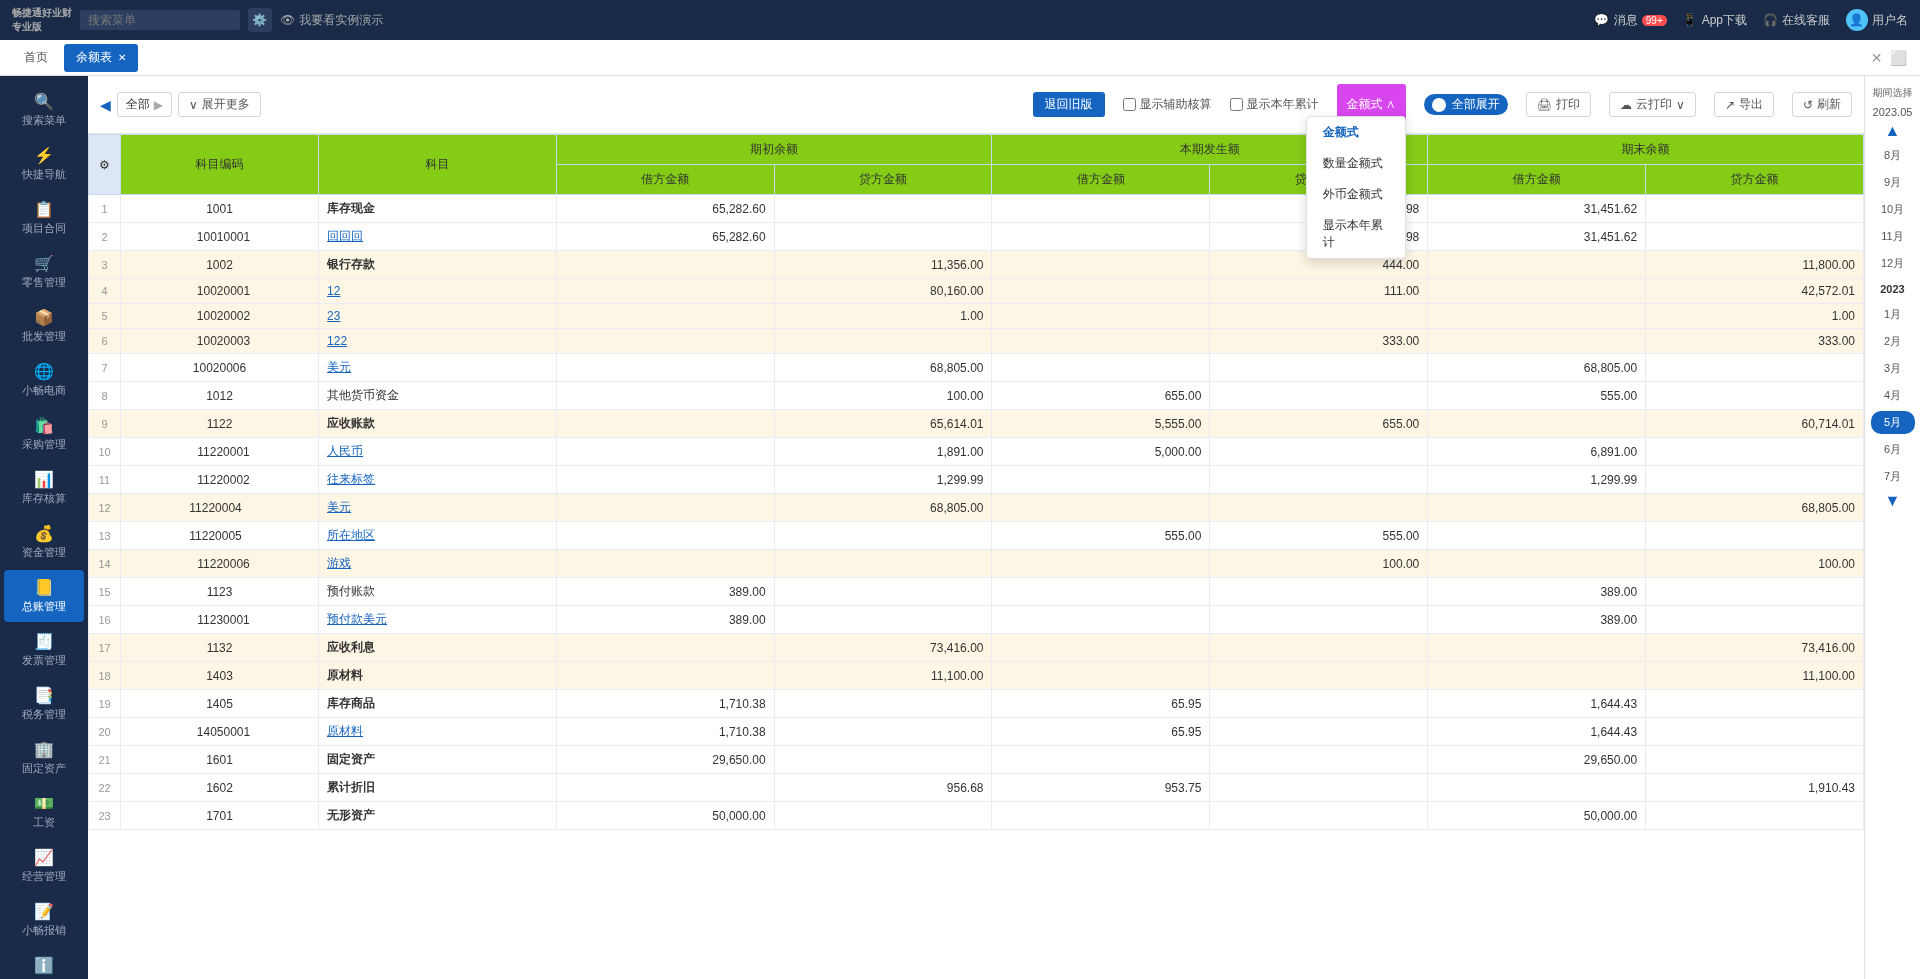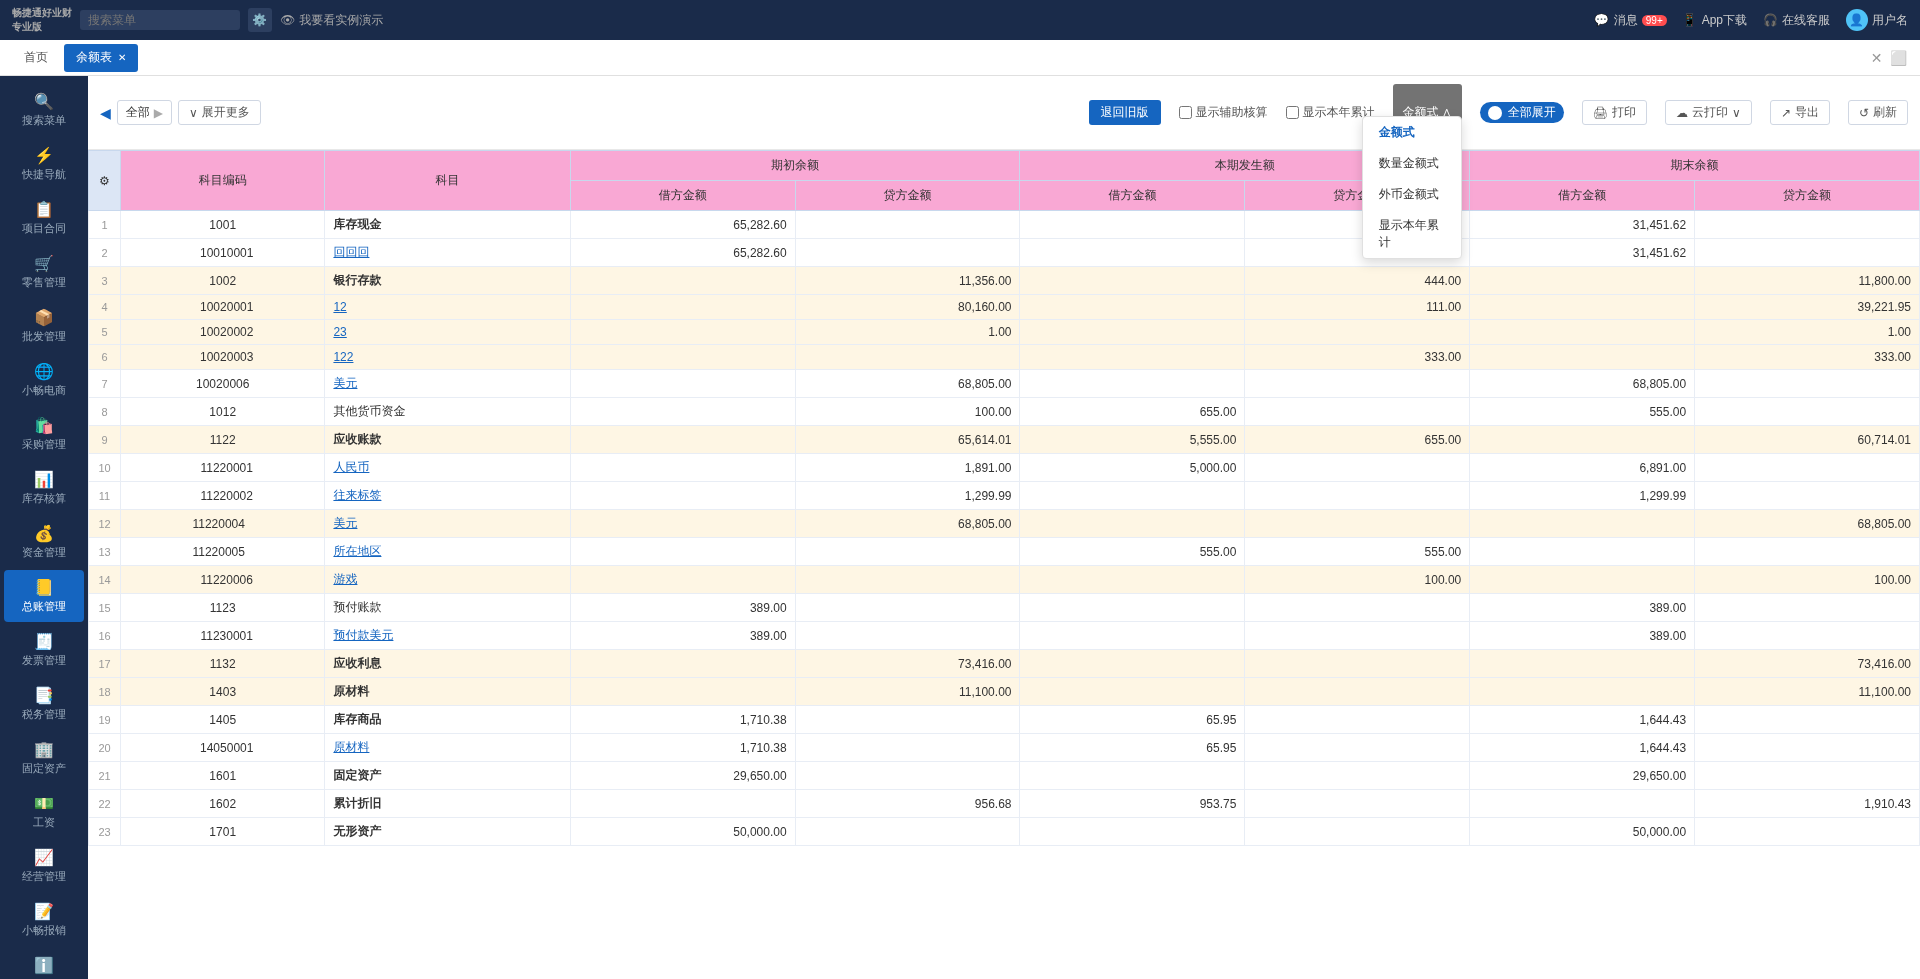--- a/index.html
+++ b/index.html
@@ -104,22 +104,22 @@
       border: 1px solid #d0d7e3;
       border-radius: 3px;
       padding: 3px 8px;
       background: #fff;
       gap: 4px;
     }
     .btn-expand { display: flex; align-items: center; gap: 4px; border: 1px solid #d0d7e3; border-radius: 3px; padding: 3px 10px; cursor: pointer; background: #fff; font-size: 12px; color: #555; }
     .btn-primary { background: #1565c0; color: #fff; border: none; border-radius: 3px; padding: 4px 12px; cursor: pointer; font-size: 12px; }
     .checkbox-label { display: flex; align-items: center; gap: 4px; font-size: 12px; color: #555; cursor: pointer; }
     .btn-mode {
-      background: #737373; color: #fff; border: none; border-radius: 3px;
-      padding: 20px 10px; cursor: pointer; font-size: 12px;
+      background: #d946ef; color: #fff; border: none; border-radius: 3px;
+      padding: 12px 10px; cursor: pointer; font-size: 12px;
       display: flex; align-items: center; gap: 4px; position: relative;
     }
     .btn-icon { display: flex; align-items: center; gap: 4px; border: 1px solid #d0d7e3; border-radius: 3px; padding: 3px 10px; cursor: pointer; background: #fff; font-size: 12px; color: #555; }
     .toggle-switch {
       display: flex; align-items: center; gap: 6px;
       background: #1565c0; border-radius: 12px; padding: 2px 8px; cursor: pointer; color: #fff; font-size: 12px;
     }
     .toggle-knob { width: 14px; height: 14px; background: #fff; border-radius: 50%; }
 
     
@@ -146,21 +146,21 @@
       overflow: auto;
       background: #fff;
       margin: 0;
     }
     table {
       width: 100%;
       border-collapse: collapse;
       font-size: 12px;
     }
     thead th {
-      background: #f9a8d4;
+      background: #84cc16;
       border: 1px solid #c8d8ed;
       padding: 6px 8px;
       text-align: center;
       font-weight: normal;
       position: sticky;
       top: 0;
       z-index: 10;
     }
     thead th.settings-th { background: #dce6f5; width: 32px; }
     tbody td {
@@ -448,21 +448,21 @@
     </tr>
             <tr class="highlighted">
       <td class="center" style="color:#999;font-size:11px;">4</td>
       <td class="center" style="padding-left:16px;">10020001</td>
       <td class="link" style="">12</td>
       <td class="number"></td>
       <td class="number">80,160.00</td>
       <td class="number"></td>
       <td class="number">111.00</td>
       <td class="number"></td>
-      <td class="number">39,221.95</td>
+      <td class="number">42,572.01</td>
     </tr>
             <tr class="highlighted">
       <td class="center" style="color:#999;font-size:11px;">5</td>
       <td class="center" style="padding-left:16px;">10020002</td>
       <td class="link" style="">23</td>
       <td class="number"></td>
       <td class="number">1.00</td>
       <td class="number"></td>
       <td class="number"></td>
       <td class="number"></td>
@@ -664,14 +664,33 @@
       <td class="number"></td>
       <td class="number"></td>
       <td class="number">50,000.00</td>
       <td class="number"></td>
     </tr>
           </tbody>
       </table>
     </div>
   </div>
 
+  <div class="right-panel">
+    <div style="font-size:10px;color:#666;text-align:center;padding:2px;">期间选择</div>
+    <div style="font-size:11px;color:#555;text-align:center;">2023.05</div>
+    <div class="period-nav">▲</div>
+    <div class="period-item" style="font-size:11px;color:#555;">8月</div>
+    <div class="period-item" style="font-size:11px;color:#555;">9月</div>
+    <div class="period-item" style="font-size:11px;color:#555;">10月</div>
+    <div class="period-item" style="font-size:11px;color:#555;">11月</div>
+    <div class="period-item" style="font-size:11px;color:#555;">12月</div>
+    <div class="period-item year-header">2023</div>
+    <div class="period-item" style="font-size:11px;color:#555;">1月</div>
+    <div class="period-item" style="font-size:11px;color:#555;">2月</div>
+    <div class="period-item" style="font-size:11px;color:#555;">3月</div>
+    <div class="period-item" style="font-size:11px;color:#555;">4月</div>
+    <div class="period-item active">5月</div>
+    <div class="period-item" style="font-size:11px;color:#555;">6月</div>
+    <div class="period-item" style="font-size:11px;color:#555;">7月</div>
+    <div class="period-nav">▼</div>
+  </div>
 
 </div>
 
 </body></html>

